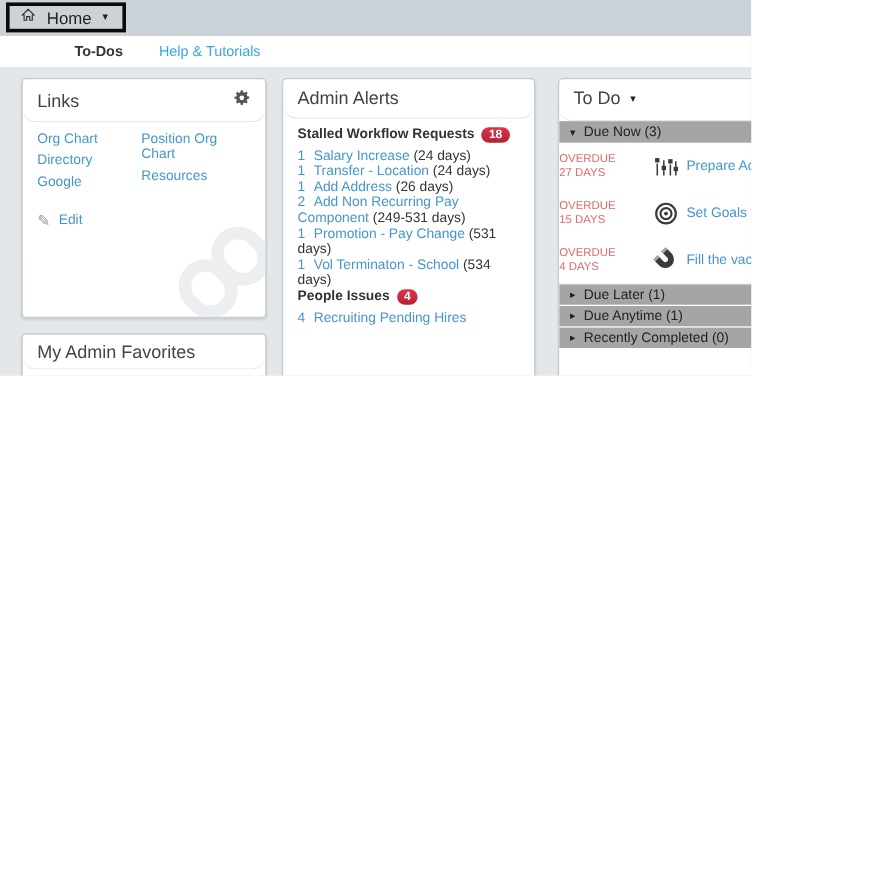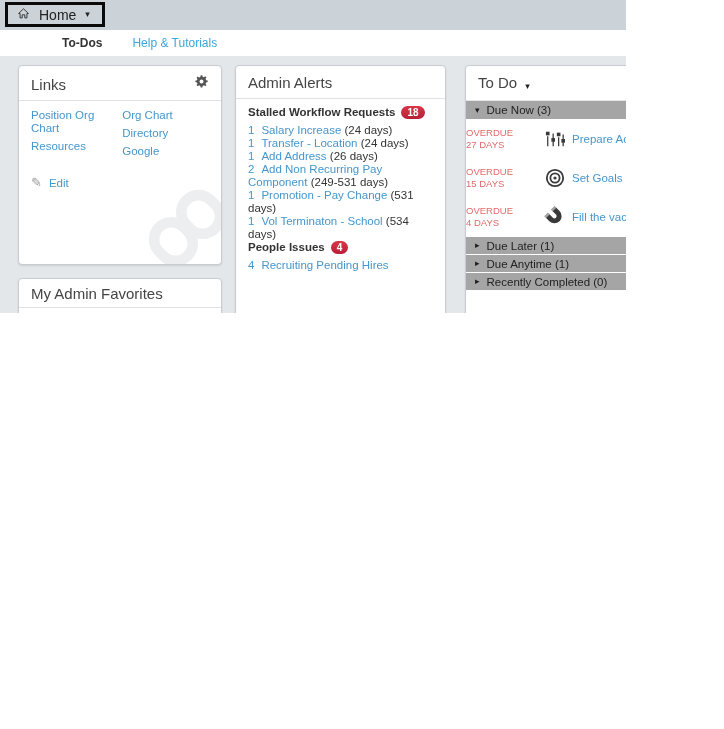--- a/index.html
+++ b/index.html
@@ -17,21 +17,21 @@
   
   .tabbar { position:absolute; top:30px; left:0; width:626px; height:26px; background:#fff; display:flex; align-items:center; padding-left:18px; gap:30px; }
   .tab { font-size:12px; cursor:pointer; }
   .tab.active { color:#333; font-weight:bold;margin-left:44px; }
   .tab:not(.active) { color:#3ba6dc; }
 
   
   .content { position:absolute; top:56px; left:0; width:626px; height:257px; background:#e3e7ea; }
 
   .panel { position:absolute; background:#fff; border:1px solid #c8ccd0; border-radius:4px; box-shadow:0 1px 2px rgba(0,0,0,.10); overflow:hidden; }
-  .panel-header { display:flex; align-items:flex-end; justify-content:space-between; padding:8px 12px 7px; border-bottom:1px solid #e2e2e2; }
+  .panel-header { display:flex; align-items:center; justify-content:space-between; padding:8px 12px 7px; border-bottom:1px solid #e2e2e2;border-radius:11px; }
   .panel-title { font-size:15px; color:#444; }
 
   
   #links-panel { left:18px; top:9px; width:204px; height:200px; }
   .links-body { position:relative; padding:8px 12px; font-size:11.5px; z-index:1; }
   .links-cols { display:flex; }
   .links-col { display:flex; flex-direction:column; }
   .links-col.c1 { width:90px; }
   .links-col a, a.blue { color:#4596cc; text-decoration:none; cursor:pointer; }
   .links-col a { margin-bottom:5px; line-height:13px; }
@@ -98,28 +98,28 @@
           <span class="panel-title">Links</span>
           <span>
             <svg width="15" height="15" viewBox="0 0 20 20">
                 <path fill="#555" d="M8.9 1.5h2.2l.45 2.1 1.75.73 1.75-1.2 1.55 1.55-1.2 1.75.73 1.75 2.1.45v2.2l-2.1.45-.73 1.75 1.2 1.75-1.55 1.55-1.75-1.2-1.75.73-.45 2.1H8.9l-.45-2.1-1.75-.73-1.75 1.2-1.55-1.55 1.2-1.75-.73-1.75-2.1-.45V8.9l2.1-.45.73-1.75-1.2-1.75L4.95 3.4l1.75 1.2 1.75-.73z"></path>
                 <circle cx="10" cy="10" r="2.6" fill="#fff"></circle>
               </svg>
           </span>
         </div>
         <div class="links-body">
           <div class="links-cols" id="links-cols">
-              <div class="links-col c2">
-                <a>Position Org Chart</a>
-                <a>Resources</a>
-              </div>
               <div class="links-col c1">
                 <a>Org Chart</a>
                 <a>Directory</a>
                 <a>Google</a>
+              </div>
+              <div class="links-col c2">
+                <a>Position Org Chart</a>
+                <a>Resources</a>
               </div>
             </div>
           <div class="edit-row">
             <span class="pencil">✎</span>
             <a class="blue" style="font-size:11.5px">Edit</a>
           </div>
         </div>
         <div class="watermark">
           <svg width="96" height="96" viewBox="0 0 100 100">
               <g transform="rotate(45 50 50)" stroke="#eceef0" stroke-width="11" fill="none">

